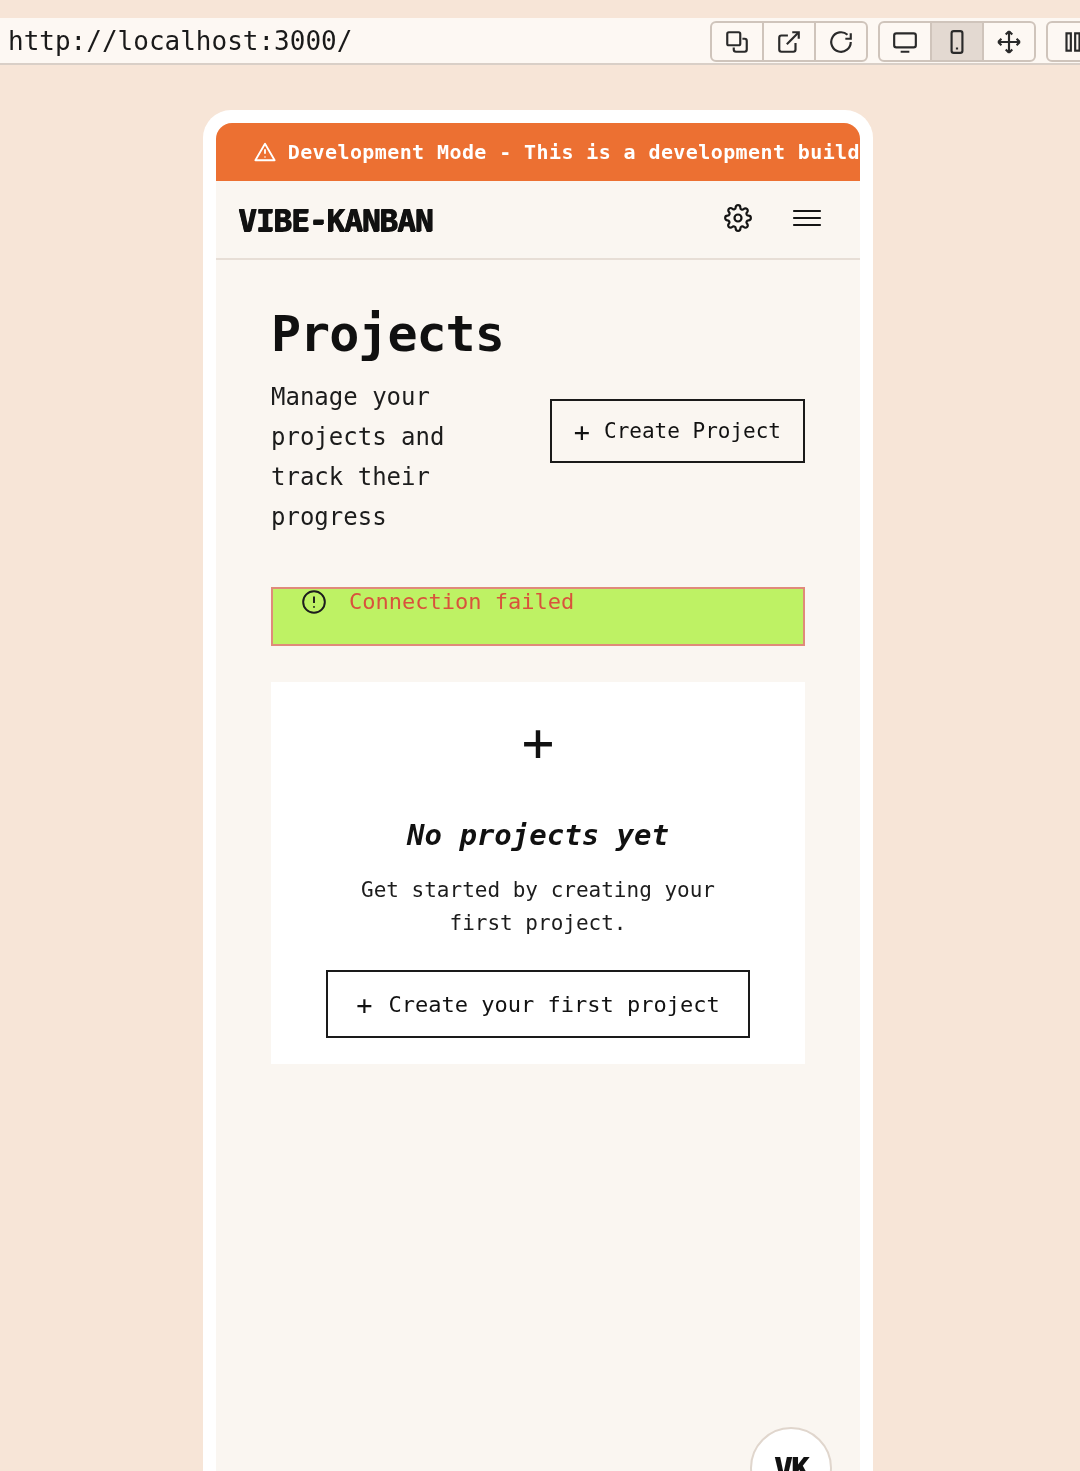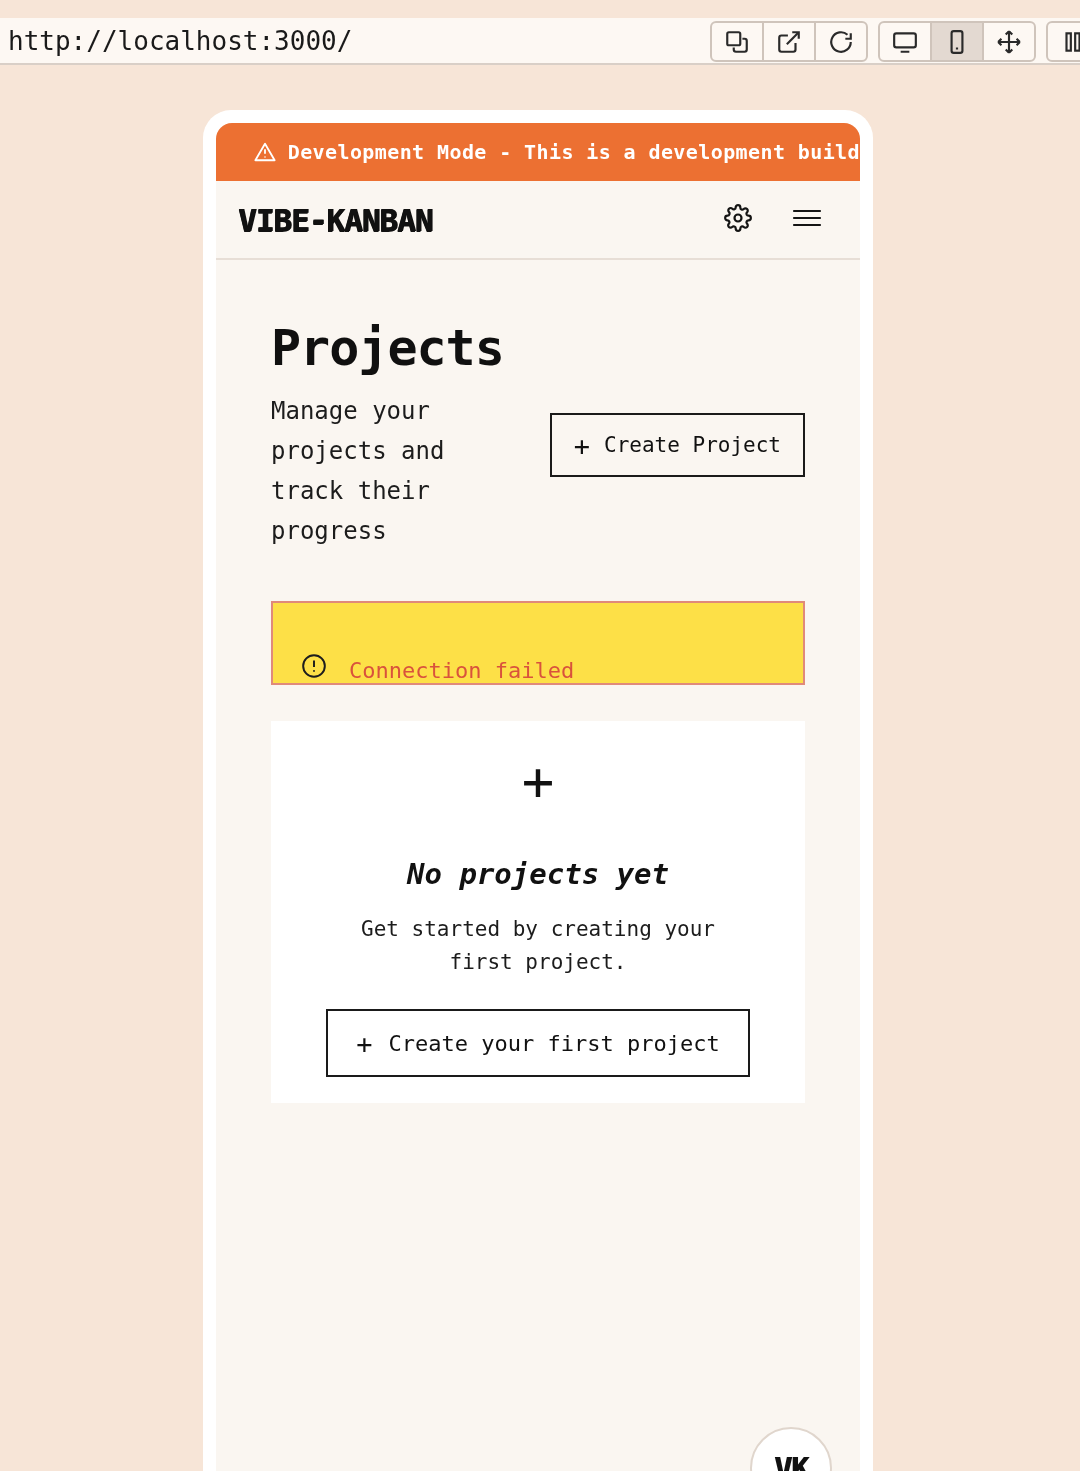--- a/index.html
+++ b/index.html
@@ -120,21 +120,21 @@
     text-align: right;
   }
   .header-actions {
     margin-left: auto;
     display: flex;
     align-items: center;
     gap: 40px;
   }
 
   
-  .content { padding: 59px 55px 0 55px; }
+  .content { padding: 45px 55px 0 55px; }
   h1.page-title {
     margin: 0;
     font-size: 50px;
     font-weight: bold;
     letter-spacing: -1px;
     color: #101010;
     font-family: "DejaVu Sans Mono", monospace;
   }
   .subtitle-row {
     display: flex;
@@ -165,24 +165,24 @@
   .plus-sm {
     font-size: 27px;
     line-height: 1;
     font-weight: 500;
   }
 
   
   .alert {
     margin-top: 50px;
     border: 2px solid #e08a7a;
-    background: #fde047;
-    height: 84px;
-    display: flex;
-    align-items: flex-end;
+    background: #bef264;
+    height: 59px;
+    display: flex;
+    align-items: flex-start;
     padding: 0 28px;
     gap: 22px;
   }
   .alert-text {
     color: #d9523c;
     font-size: 22px;
   }
 
   
   .empty-card {

